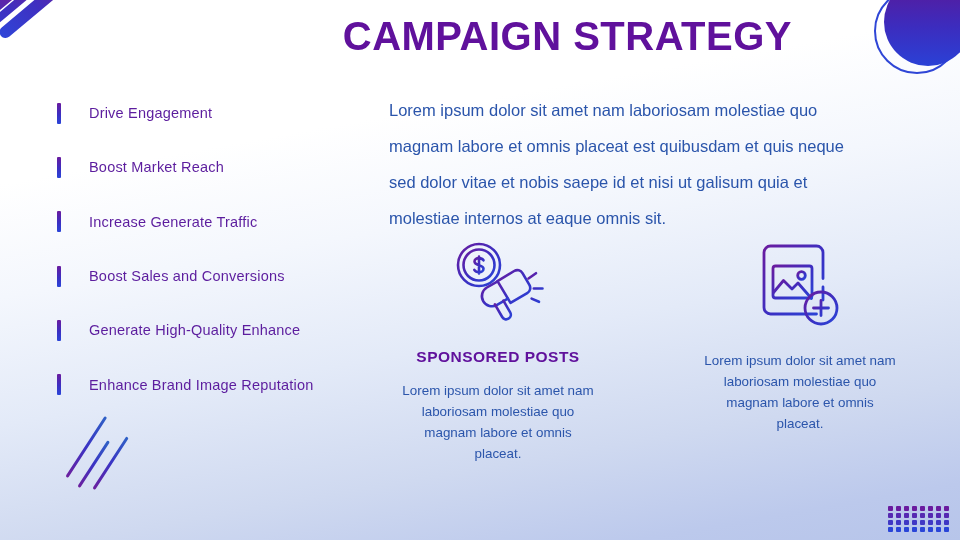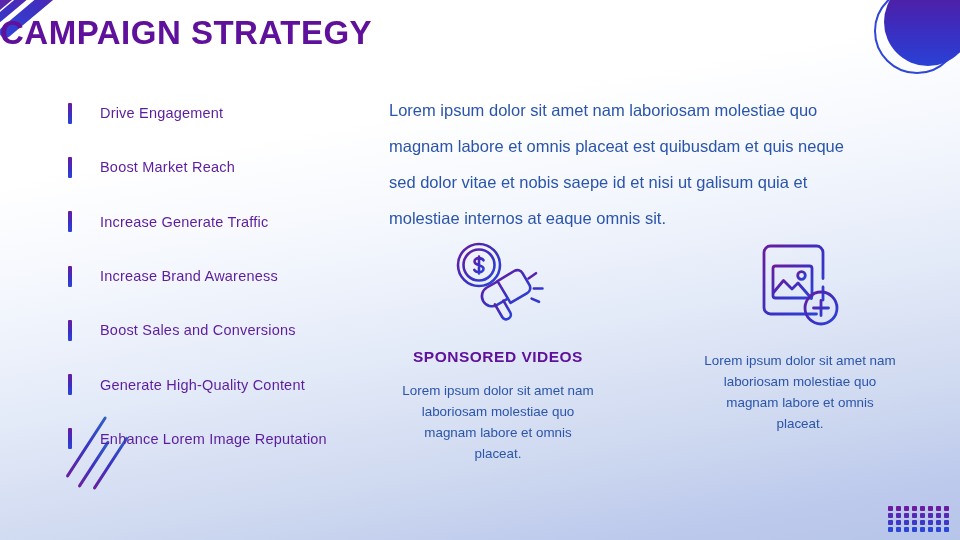--- a/index.html
+++ b/index.html
@@ -81,32 +81,32 @@
     gap: 0px;
   }
   .br-dots i { display: block; width: 5px; height: 5px; border-radius: 1px; }
 
   
   .title {
     position: absolute;
     top: 14px;
     left: 0;
     width: 792px;
-    text-align: left;
-    font-size: 33px;
+    text-align: right;
+    font-size: 40px;
     font-weight: bold;
     letter-spacing: 0.5px;
     color: #60119c;
   }
 
   
   .goal-list {
     position: absolute;
     top: 86px;
-    left: 68px;
+    left: 57px;
     width: 330px;
   }
   .goal-item {
     display: flex;
     align-items: center;
     height: 54.3px;
   }
   .goal-bar {
     width: 4px;
     height: 21px;
@@ -233,38 +233,34 @@
     <div class="goal-item">
       <span class="goal-bar"></span>
       <span class="goal-label">Boost  Market  Reach</span>
     </div>
 
     <div class="goal-item">
       <span class="goal-bar"></span>
       <span class="goal-label">Increase Generate Traffic</span>
     </div>
 
-    <div class="goal-item">
-      <span class="goal-bar"></span>
-      <span class="goal-label">Increase  Brand Awareness</span>
-    </div>
 
     <div class="goal-item">
       <span class="goal-bar"></span>
       <span class="goal-label">Boost Sales and Conversions</span>
     </div>
 
     <div class="goal-item">
       <span class="goal-bar"></span>
-      <span class="goal-label">Generate  High-Quality Content</span>
-    </div>
-
-    <div class="goal-item">
-      <span class="goal-bar"></span>
-      <span class="goal-label">Enhance  Lorem  Image  Reputation</span>
+      <span class="goal-label">Generate  High-Quality Enhance</span>
+    </div>
+
+    <div class="goal-item">
+      <span class="goal-bar"></span>
+      <span class="goal-label">Enhance  Brand  Image  Reputation</span>
     </div>
 
   </div>
 
   <div class="lead">Lorem ipsum dolor sit amet nam laboriosam molestiae quo magnam labore et omnis placeat est quibusdam et quis neque sed dolor vitae et nobis saepe id et nisi ut galisum quia et molestiae internos at eaque omnis sit.</div>
 
   <div class="features">
 
     <div class="feature">
       <div class="icon-wrap">
@@ -280,21 +276,21 @@
             <circle cx="29" cy="25" r="21"></circle>
             <circle cx="29" cy="25" r="15.5"></circle>
             <path d="M29 16.5v17M33.5 20.3c-1-1.6-2.6-2.2-4.5-2.2-2.6 0-4.5 1.4-4.5 3.4 0 4.7 9 2.6 9 7.3 0 2-1.9 3.5-4.5 3.5-2.2 0-3.8-.8-4.7-2.4"></path>
             <path d="M47.5 41.2 64.2 31c2.9-1.8 6.6-.8 8.3 2.1l6.9 11.8c1.7 2.9.7 6.6-2.2 8.3L60.5 62.9z"></path>
             <path d="M47.6 41.3 36.9 47.5c-4.8 2.8-6.4 9-3.6 13.8 2.8 4.8 9 6.4 13.8 3.6l10.7-6.2"></path>
             <path d="M44.9 64.4 52.2 77c1.3 2.2 4.1 3 6.3 1.7 2.2-1.3 3-4.1 1.7-6.3l-6.8-11.7"></path>
             <path d="M78.5 38.5l7.5-5.3M83.8 48.5h8.7M81.6 58.6l7.4 3.2"></path>
           </g>
         </svg>
       </div>
-      <h3>SPONSORED  VIDEOS</h3>
+      <h3>SPONSORED  POSTS</h3>
       <p>Lorem ipsum dolor sit amet nam laboriosam molestiae quo magnam labore et omnis placeat.</p>
     </div>
 
     <div class="feature">
       <div class="icon-wrap">
         <svg width="88" height="92" viewBox="0 0 88 92" fill="none" aria-hidden="true">
           <defs>
             <linearGradient id="g2" x1="0" y1="0" x2="1" y2="1">
               <stop offset="0%" stop-color="#6a1b9f"></stop>
               <stop offset="55%" stop-color="#3a30c3"></stop>

